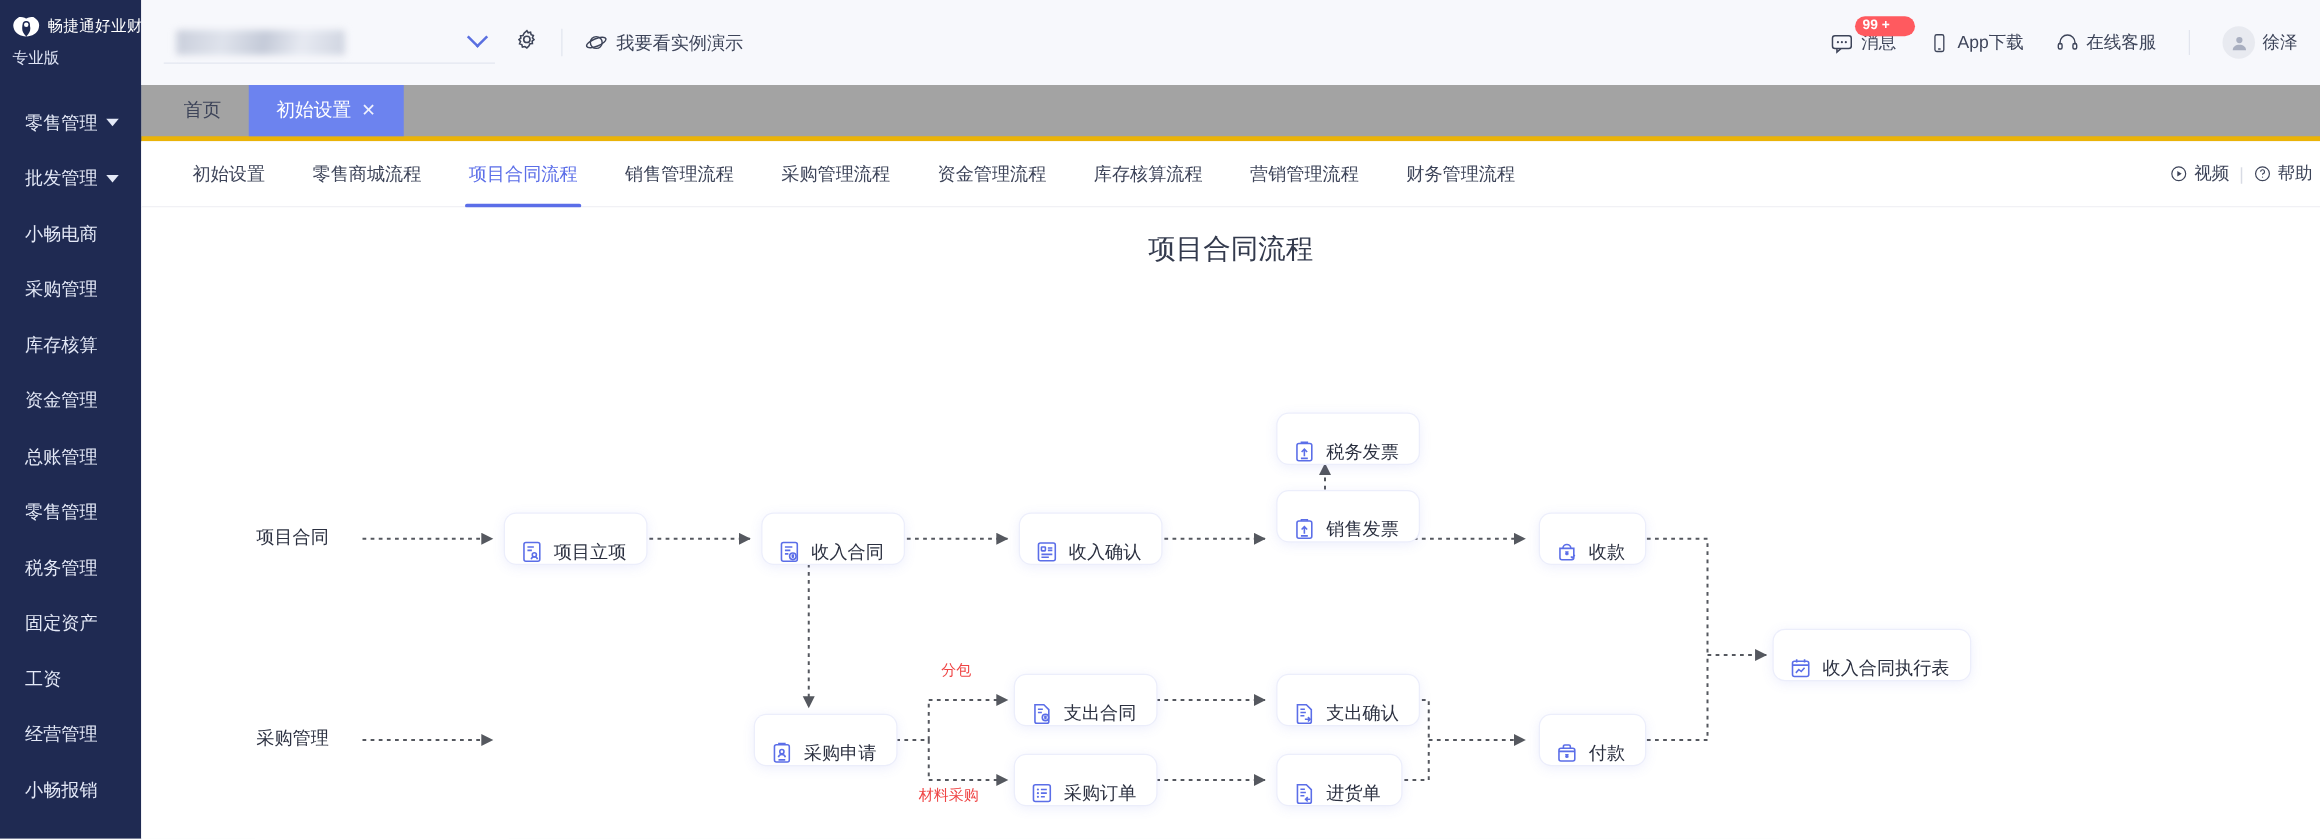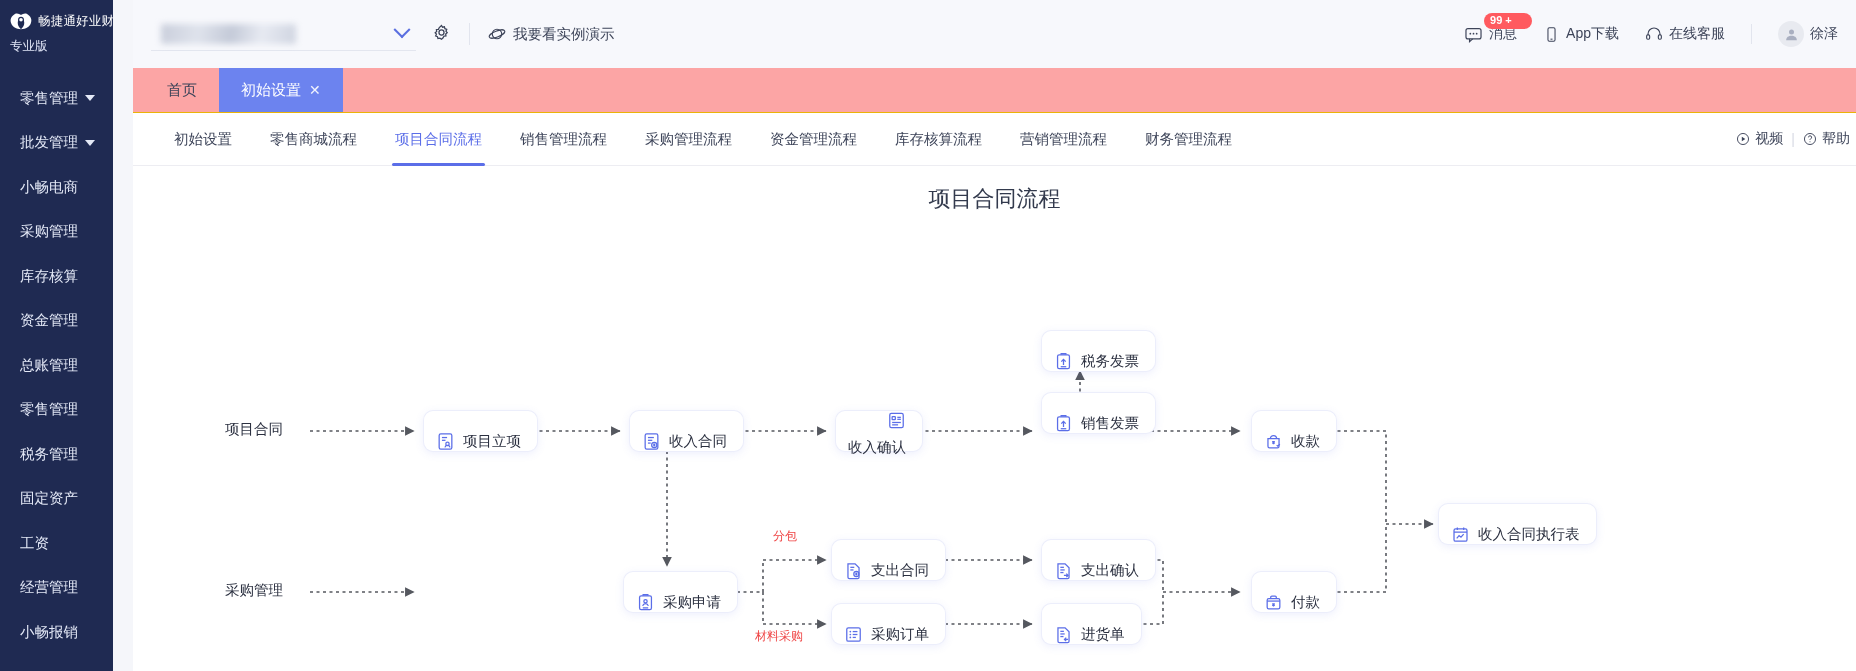--- a/index.html
+++ b/index.html
@@ -2,21 +2,21 @@
 <html><head>
 <meta charset="utf-8">
 <style>
   * { box-sizing: border-box; margin: 0; padding: 0; }
   html, body {
     width: 1856px; height: 671px;
     overflow: hidden;
     font-family: "Liberation Sans", "DejaVu Sans", sans-serif;
     background: #f5f6fa;
   }
-  #app { position: relative; width: 1856px; height: 671px; display: flex; gap: 20px; }
+  #app { position: relative; width: 1856px; height: 671px; display: flex; }
 
   
   .sidebar {
     width: 113px; height: 671px;
     background: #1f2a52;
     flex: 0 0 113px;
     position: relative;
     overflow: hidden;
   }
   .brand {
@@ -102,24 +102,24 @@
     line-height: 13px; white-space: nowrap;
   }
   .avatar {
     width: 26px; height: 26px; border-radius: 50%;
     background: #e8eaf0; display: flex; align-items: center; justify-content: center;
   }
   .vsep { width:1px; height:20px; background:#e2e5ee; }
 
   
   .wintabs {
-    height: 45px; background: #fca5a5;
+    height: 45px; background: #a3a3a3;
     display: flex; align-items: stretch;
     padding-left: 12px;
-    border-bottom: 1px solid #eab308;
+    border-bottom: 4px solid #eab308;
   }
   .wintab {
     display: flex; align-items: center; gap: 8px;
     padding: 0 22px; font-size: 15px; color: #3d4459; cursor: pointer;
   }
   .wintab.active { background: #6c83ef; color: #fff; }
   .wintab .x { font-size: 14px; opacity: .9; }
 
   
   .subnav {
@@ -431,21 +431,21 @@
           <rect x="4" y="2.5" width="16" height="19" rx="2"></rect>
           <line x1="7.5" y1="7" x2="15" y2="7"></line>
             <line x1="7.5" y1="10.5" x2="13" y2="10.5"></line>
             <line x1="7.5" y1="14" x2="11" y2="14"></line>
           <circle cx="15.5" cy="16.5" r="3.3"></circle>
             <path d="M14.2 15.3h2.6M14.2 17h2.6M15.5 14.6v3.6"></path>
         </svg>
         <span>收入合同</span>
       </div>
 
-      <div class="node" style="left:703px; top:245px;flex-direction:column;">
+      <div class="node" style="left:703px; top:245px;">
         <svg class="nicon" viewBox="0 0 24 24" fill="none" stroke="#5b6ee8" stroke-width="1.6">
           <rect x="3.5" y="3" width="17" height="18" rx="2"></rect>
           <rect x="6.5" y="7" width="4" height="4" rx=".6"></rect>
           <line x1="13" y1="8" x2="17.5" y2="8"></line>
             <line x1="13" y1="10.5" x2="17.5" y2="10.5"></line>
           <line x1="6.5" y1="14.5" x2="17.5" y2="14.5"></line>
             <line x1="6.5" y1="17.5" x2="14" y2="17.5"></line>
         </svg>
         <span>收入确认</span>
       </div>

